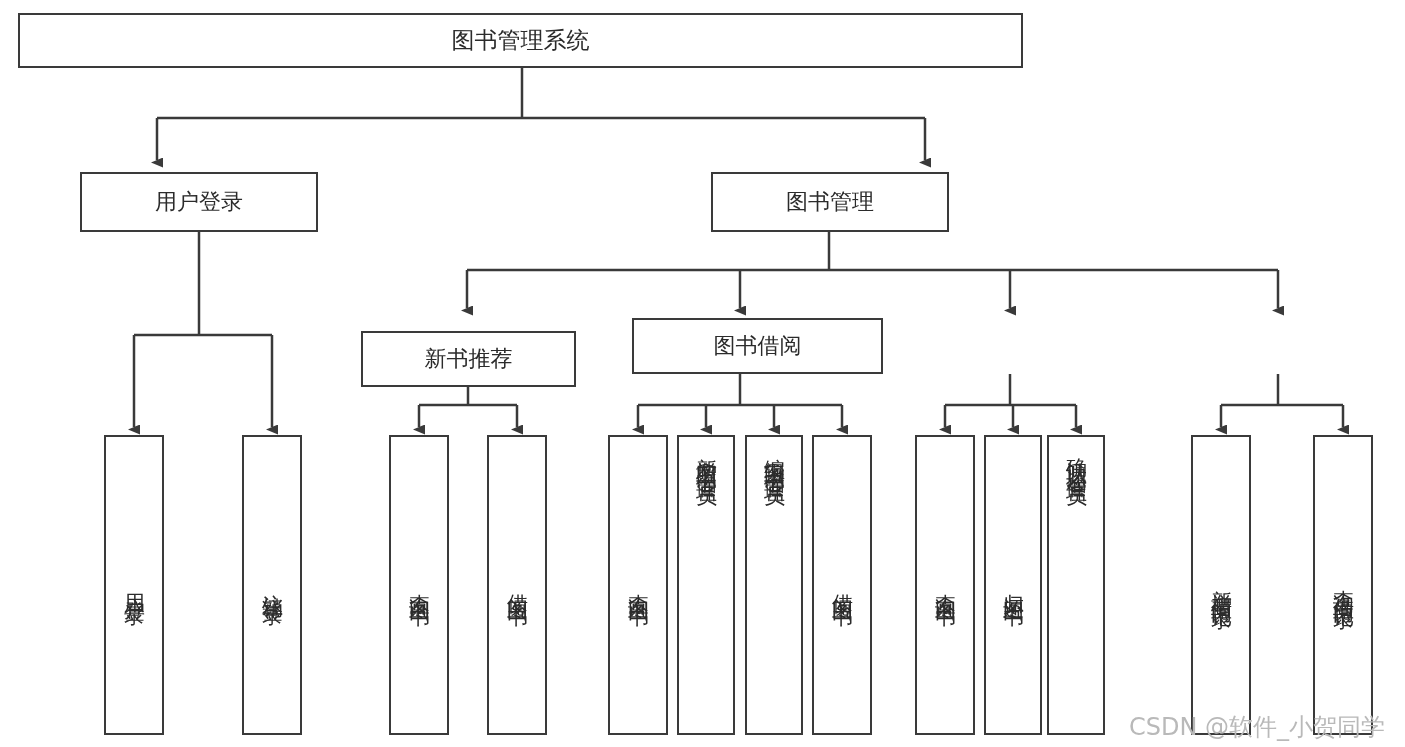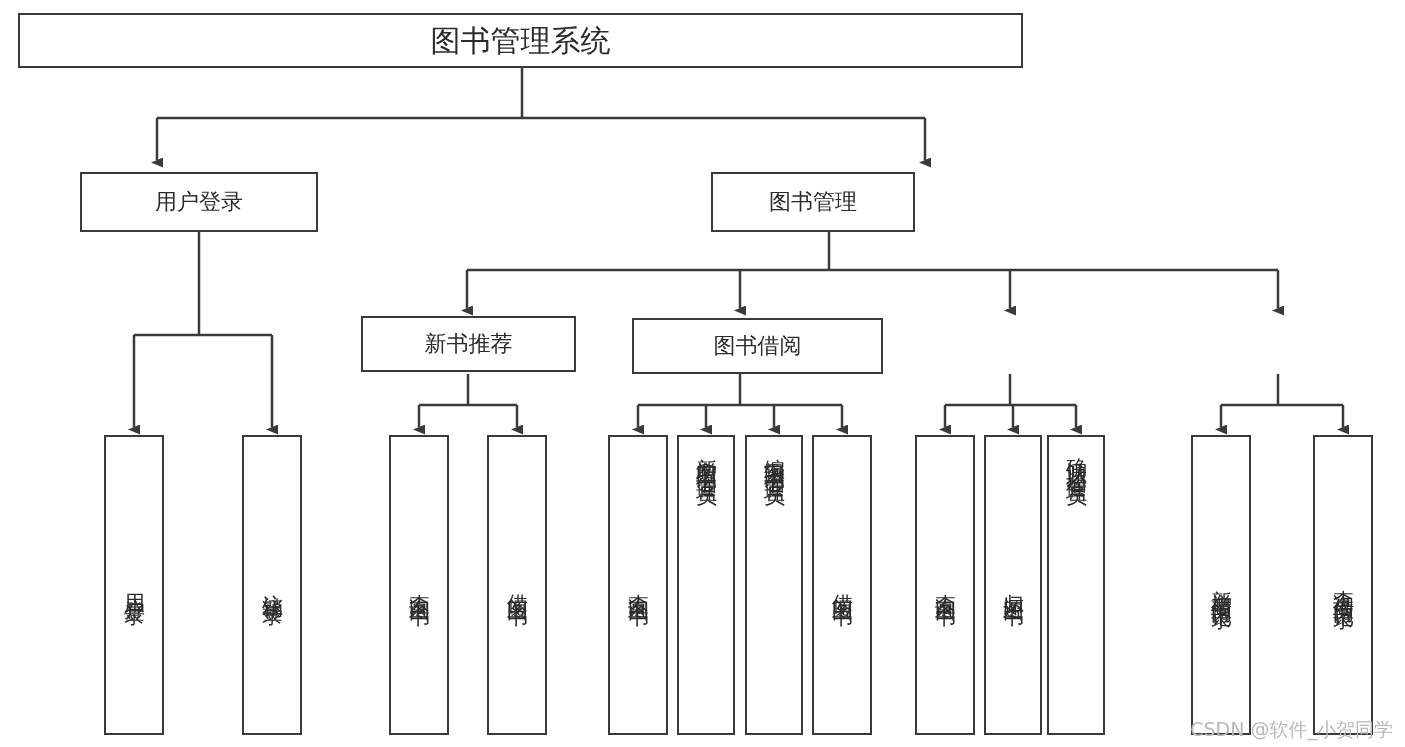--- a/index.html
+++ b/index.html
@@ -38,44 +38,44 @@
   .node-label {
     color: #2b2b2b;
     text-align: center;
     line-height: 1.18;
     white-space: nowrap;
   }
   .node.horizontal .node-label {
     font-size: 22px;
   }
   .node.root .node-label {
-    font-size: 30px;
+    font-size: 23px;
   }
   .node.vertical {
     align-items: flex-start;
     padding-top: 4px;
   }
   .node.vertical .node-label {
     writing-mode: vertical-rl;
     text-orientation: upright;
     font-size: 21px;
     letter-spacing: 4px;
     line-height: 1;
     height: auto;
     max-height: 100%;
   }
   .node.vertical.centered {
     align-items: center;
     padding-top: 0;
   }
   #watermark {
     position: absolute;
-    right: 12px;
+    right: 20px;
     bottom: 4px;
-    font-size: 19px;
+    font-size: 24px;
     color: #b9b9b9;
     z-index: 3;
     white-space: nowrap;
     pointer-events: none;
   }
 </style>
 </head>
 <body>
 
 <div id="diagram-root">
@@ -130,25 +130,25 @@
     </g>
   </svg>
 
   <div class="node horizontal root" style="left:18px; top:13px; width:1005px; height:55px;">
     <span class="node-label">图书管理系统</span>
   </div>
 
   <div class="node horizontal" style="left:80px; top:172px; width:238px; height:60px;">
     <span class="node-label">用户登录</span>
   </div>
-  <div class="node horizontal" style="left:711px; top:172px; width:204px; height:60px;">
+  <div class="node horizontal" style="left:711px; top:172px; width:238px; height:60px;">
     <span class="node-label">图书管理</span>
   </div>
 
-  <div class="node horizontal" style="left:361px; top:316px; width:215px; height:56px;">
+  <div class="node horizontal" style="left:361px; top:331px; width:215px; height:56px;">
     <span class="node-label">新书推荐</span>
   </div>
   <div class="node horizontal" style="left:632px; top:318px; width:251px; height:56px;">
     <span class="node-label">图书借阅</span>
   </div>
 
   <div class="node vertical centered" style="left:104px; top:435px; width:60px; height:300px;">
     <span class="node-label">用户登录</span>
   </div>
   <div class="node vertical centered" style="left:242px; top:435px; width:60px; height:300px;">

